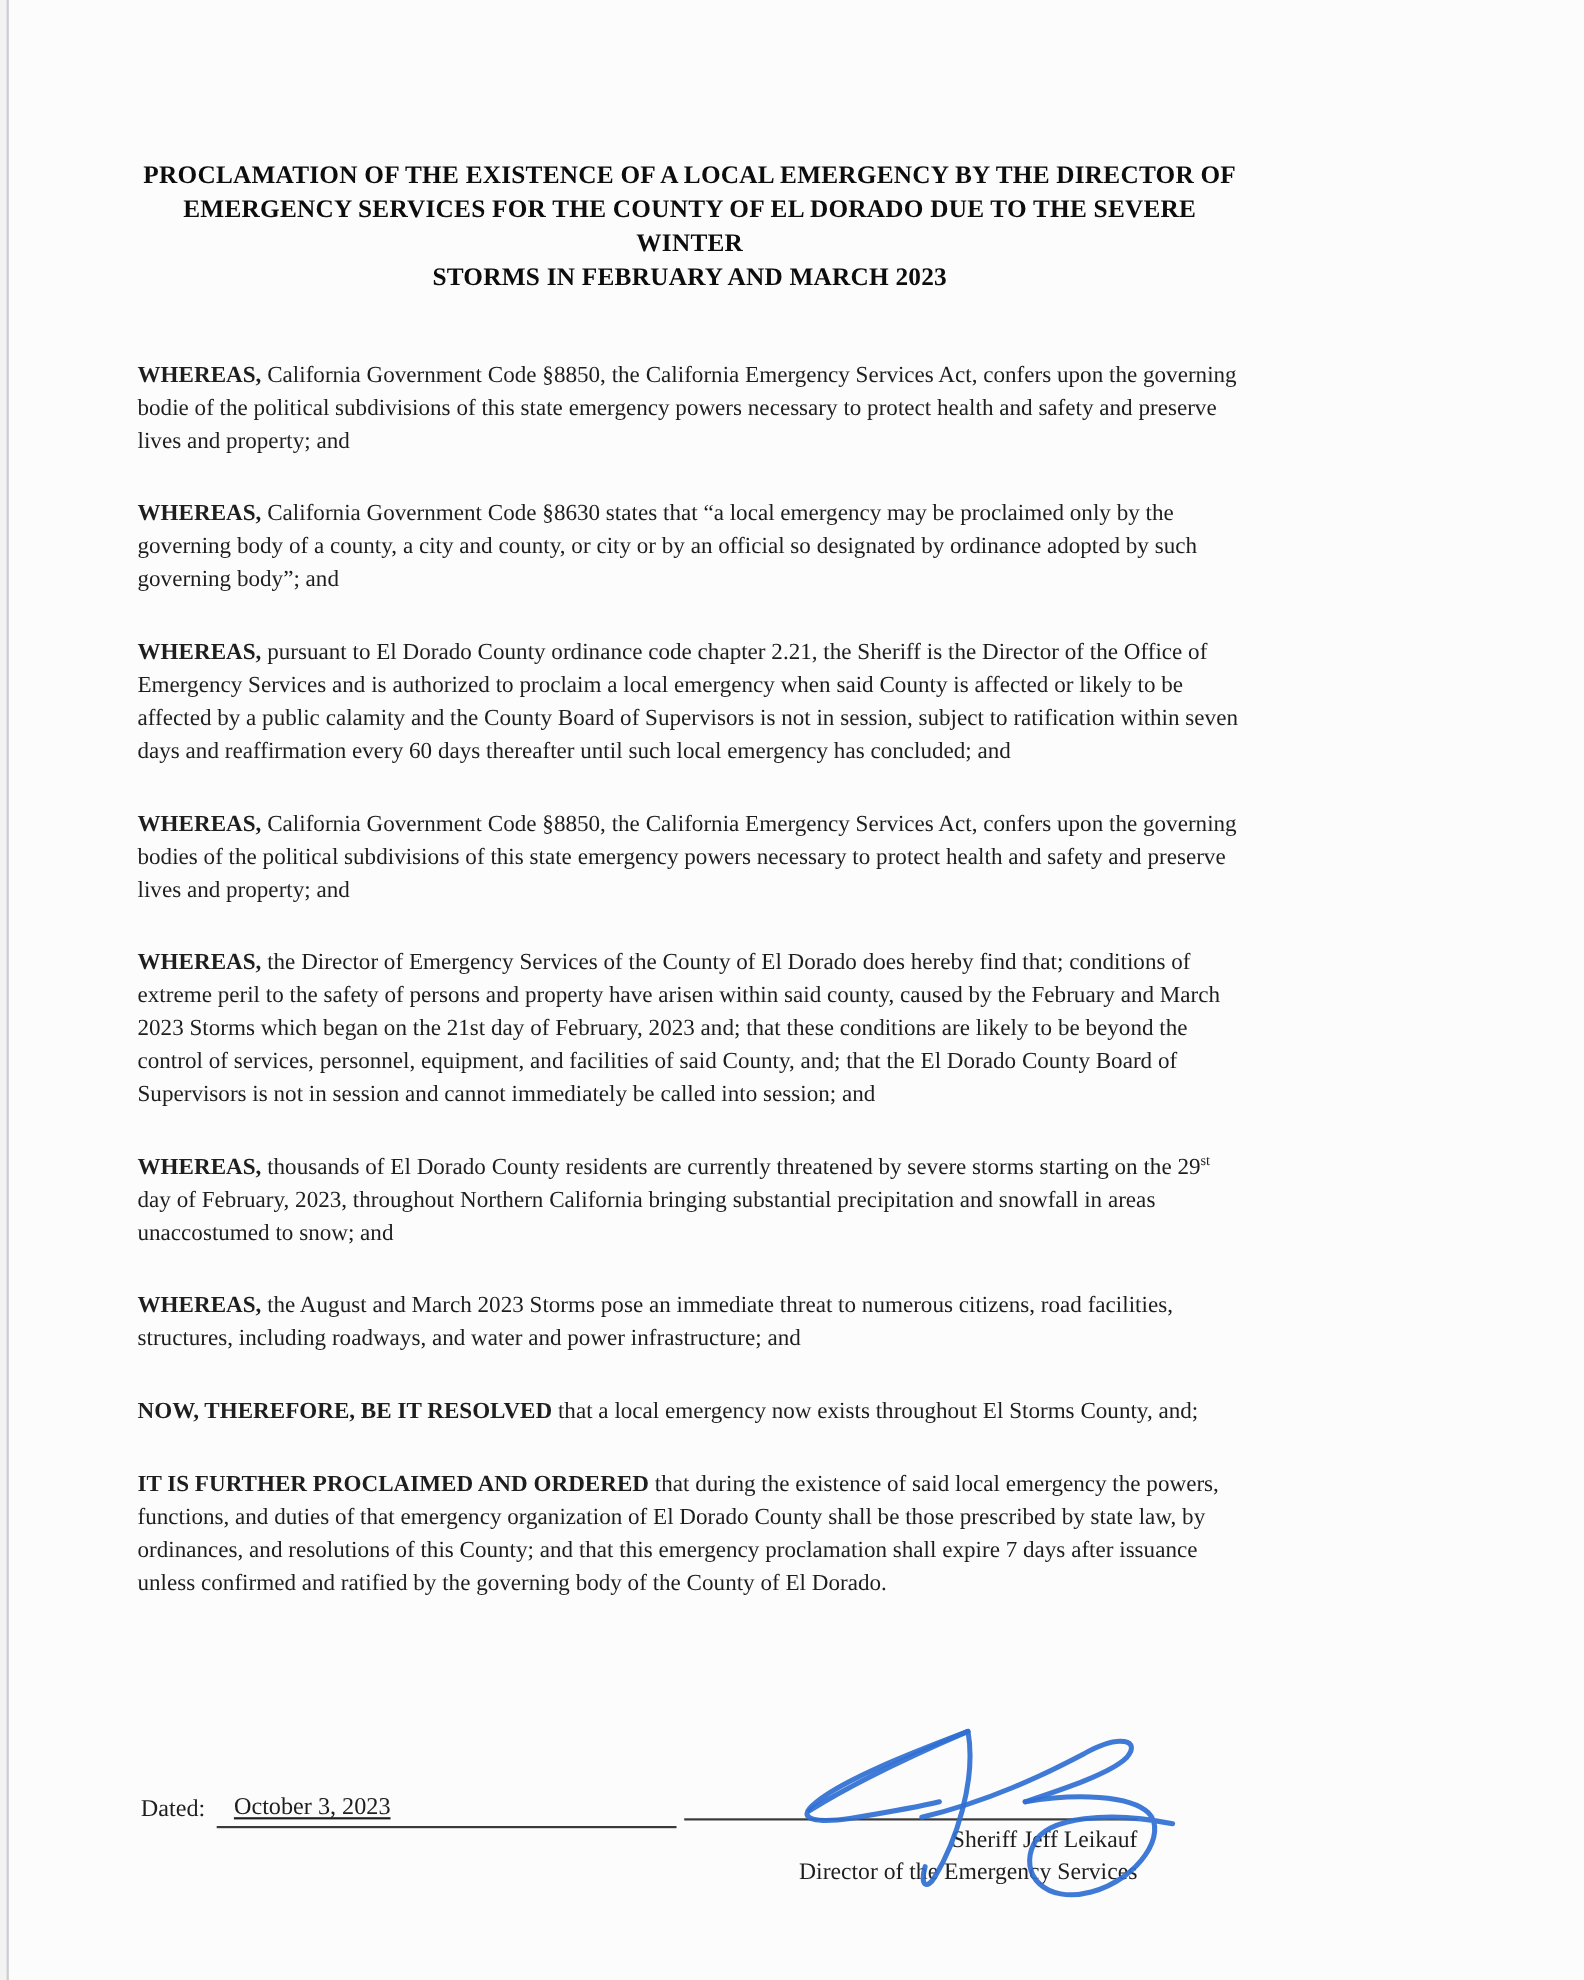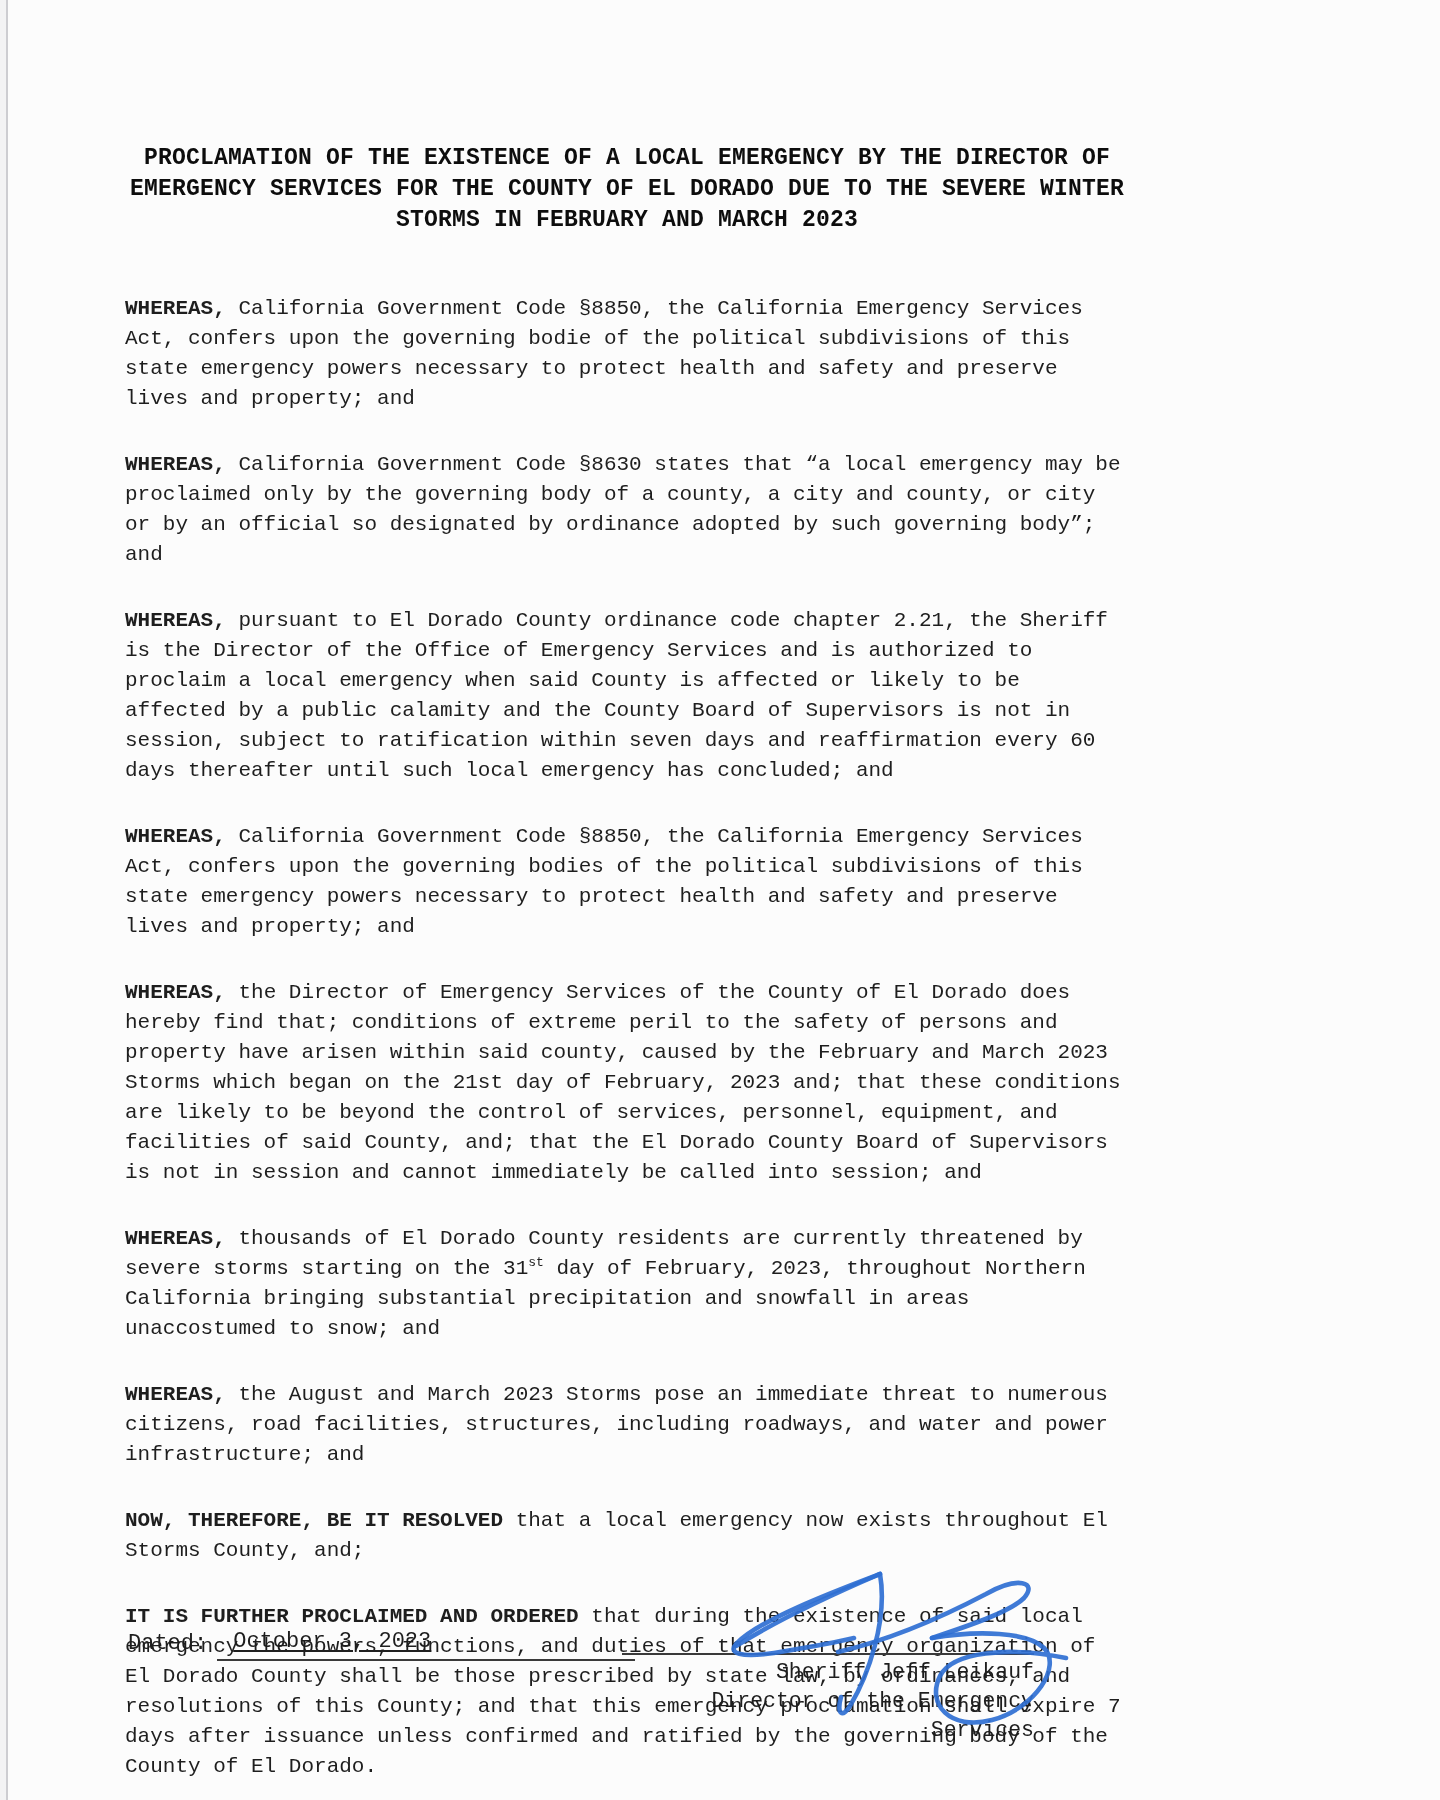--- a/index.html
+++ b/index.html
@@ -38,36 +38,36 @@
   }
   .signature-svg {
     position:absolute; left:686px; top:1552px; width:400px; height:190px;
     pointer-events:none; z-index:3;
   }
   .sig-path { fill:none; stroke-width:4.6; stroke-linecap:round; stroke-linejoin:round; opacity:0.92; }
 </style>
 </head>
 <body>
 
-<div class="page" style="color: rgb(30, 30, 30); font-family: Liberation Mono, monospace;">
+<div class="page" style="color: rgb(30, 30, 30);">
   <div class="scan-edge"></div>
 
   <div class="content">
     <div class="doc-title">
         <div>PROCLAMATION OF THE EXISTENCE OF A LOCAL EMERGENCY BY THE DIRECTOR OF</div>
         <div>EMERGENCY SERVICES FOR THE COUNTY OF EL DORADO DUE TO THE SEVERE WINTER</div>
         <div>STORMS IN FEBRUARY AND MARCH 2023</div>
       </div>
     <div>
         <p class="para"><span class="b">WHEREAS,</span><span> California Government Code §8850, the California Emergency Services Act, confers upon the governing bodie of the political subdivisions of this state emergency powers necessary to protect health and safety and preserve lives and property; and</span></p>
         <p class="para"><span class="b">WHEREAS,</span><span> California Government Code §8630 states that “a local emergency may be proclaimed only by the governing body of a county, a city and county, or city or by an official so designated by ordinance adopted by such governing body”; and</span></p>
         <p class="para"><span class="b">WHEREAS,</span><span> pursuant to El Dorado County ordinance code chapter 2.21, the Sheriff is the Director of the Office of Emergency Services and is authorized to proclaim a local emergency when said County is affected or likely to be affected by a public calamity and the County Board of Supervisors is not in session, subject to ratification within seven days and reaffirmation every 60 days thereafter until such local emergency has concluded; and</span></p>
         <p class="para"><span class="b">WHEREAS,</span><span> California Government Code §8850, the California Emergency Services Act, confers upon the governing bodies of the political subdivisions of this state emergency powers necessary to protect health and safety and preserve lives and property; and</span></p>
         <p class="para"><span class="b">WHEREAS,</span><span> the Director of Emergency Services of the County of El Dorado does hereby find that; conditions of extreme peril to the safety of persons and property have arisen within said county, caused by the February and March 2023 Storms which began on the 21st day of February, 2023 and; that these conditions are likely to be beyond the control of services, personnel, equipment, and facilities of said County, and; that the El Dorado County Board of Supervisors is not in session and cannot immediately be called into session; and</span></p>
-        <p class="para"><span class="b">WHEREAS,</span><span> thousands of El Dorado County residents are currently threatened by severe storms starting on the 31</span><sup>st</sup><span> day of February, 2023, throughout Northern California bringing substantial precipitation and snowfall in areas unaccostumed to snow; and</span></p>
+        <p class="para"><span class="b">WHEREAS,</span><span> thousands of El Dorado County residents are currently threatened by severe storms starting on the 29</span><sup>st</sup><span> day of February, 2023, throughout Northern California bringing substantial precipitation and snowfall in areas unaccostumed to snow; and</span></p>
         <p class="para"><span class="b">WHEREAS,</span><span> the August and March 2023 Storms pose an immediate threat to numerous citizens, road facilities, structures, including roadways, and water and power infrastructure; and</span></p>
         <p class="para"><span class="b">NOW, THEREFORE, BE IT RESOLVED</span><span> that a local emergency now exists throughout El Storms County, and;</span></p>
         <p class="para"><span class="b">IT IS FURTHER PROCLAIMED AND ORDERED</span><span> that during the existence of said local emergency the powers, functions, and duties of that emergency organization of El Dorado County shall be those prescribed by state law, by ordinances, and resolutions of this County; and that this emergency proclamation shall expire 7 days after issuance unless confirmed and ratified by the governing body of the County of El Dorado.</span></p>
       </div>
   </div>
 
   <div class="dated-row">
     <span class="dated-label">Dated:</span>
     <span class="dated-line"><span class="dated-value">October 3, 2023</span></span>
   </div>

